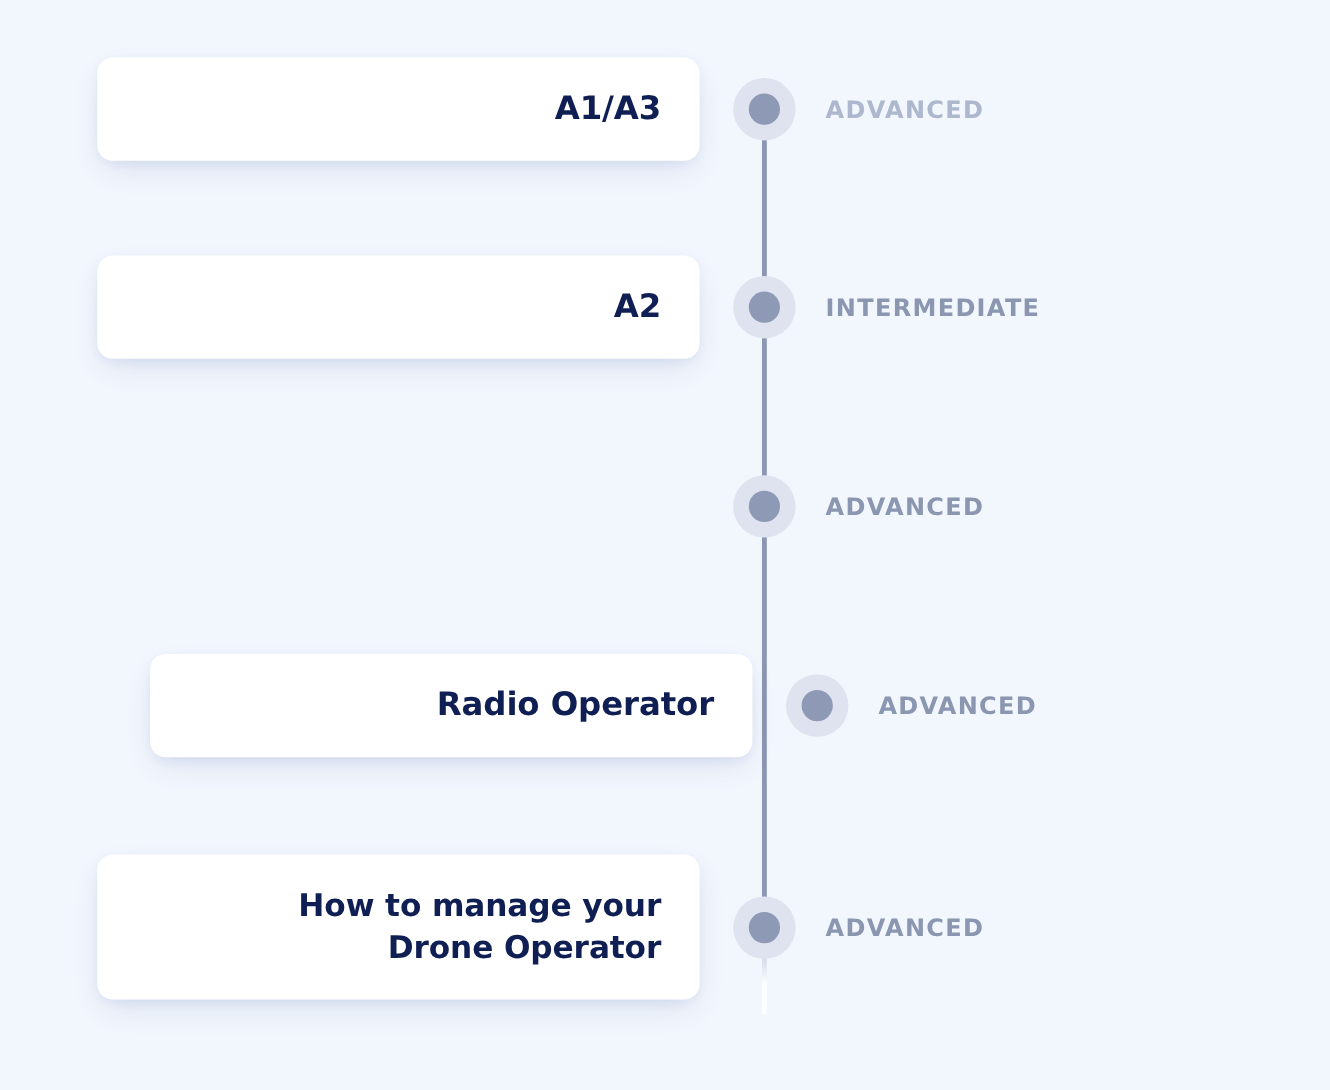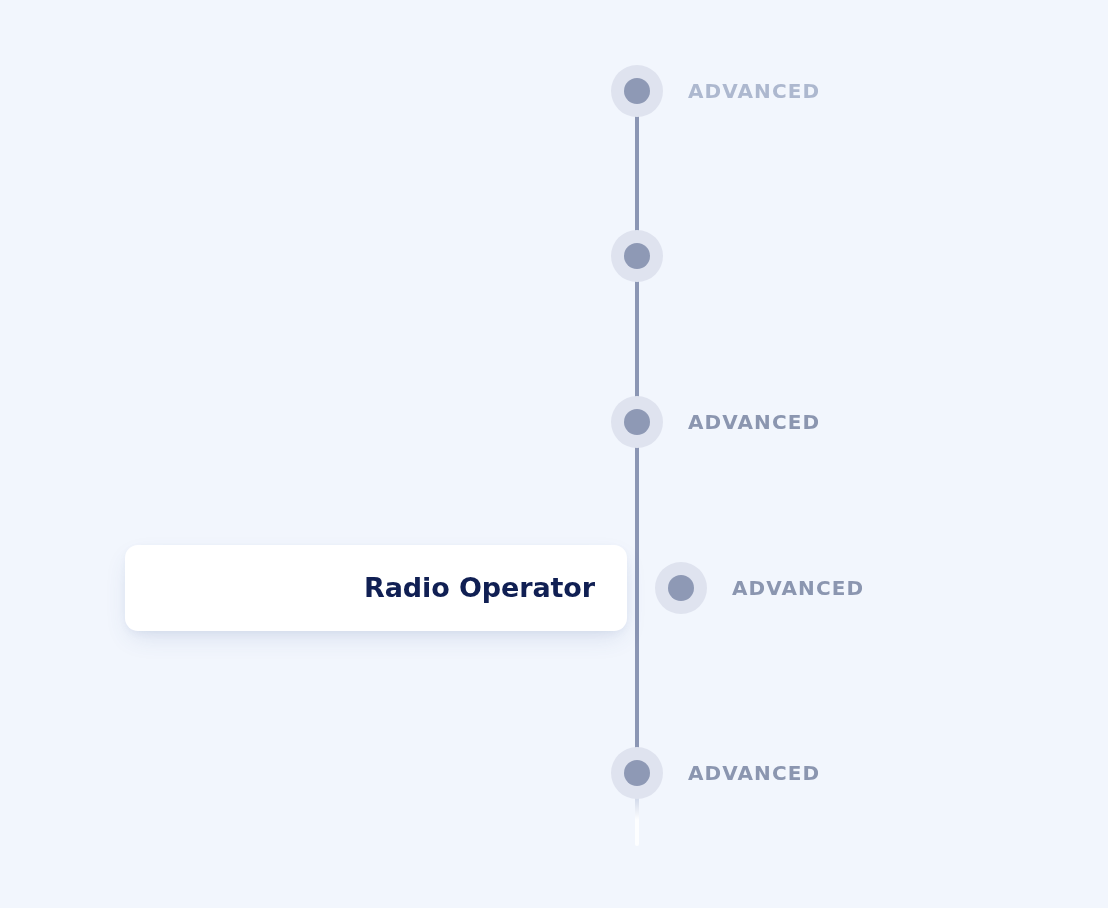--- a/index.html
+++ b/index.html
@@ -123,49 +123,59 @@
   .stage-label.muted { color: #adb8cf; }
 </style>
 </head>
 <body>
 
 <div class="timeline-wrap">
 
   <div class="rail"></div>
 
   <div class="row row-1">
+    <div class="card card-1">
+      <span class="card-title">A1/A3</span>
+    </div>
     <div class="marker">
       <span class="marker-dot"></span>
     </div>
     <span class="stage-label muted">ADVANCED</span>
   </div>
 
   <div class="row row-2">
+    <div class="card card-2">
+      <span class="card-title">A2</span>
+    </div>
     <div class="marker">
       <span class="marker-dot"></span>
     </div>
+    <span class="stage-label">INTERMEDIATE</span>
   </div>
 
   <div class="row row-3">
     <div class="marker">
       <span class="marker-dot"></span>
     </div>
     <span class="stage-label">ADVANCED</span>
   </div>
 
   <div class="row row-4">
     <div class="card card-4">
       <span class="card-title">Radio Operator</span>
     </div>
     <div class="marker">
       <span class="marker-dot"></span>
     </div>
     <span class="stage-label">ADVANCED</span>
   </div>
 
   <div class="row row-5">
+    <div class="card card-5">
+      <span class="card-title">How to manage your Drone Operator</span>
+    </div>
     <div class="marker">
       <span class="marker-dot"></span>
     </div>
     <span class="stage-label">ADVANCED</span>
   </div>
 
 </div>
 
 </body></html>

